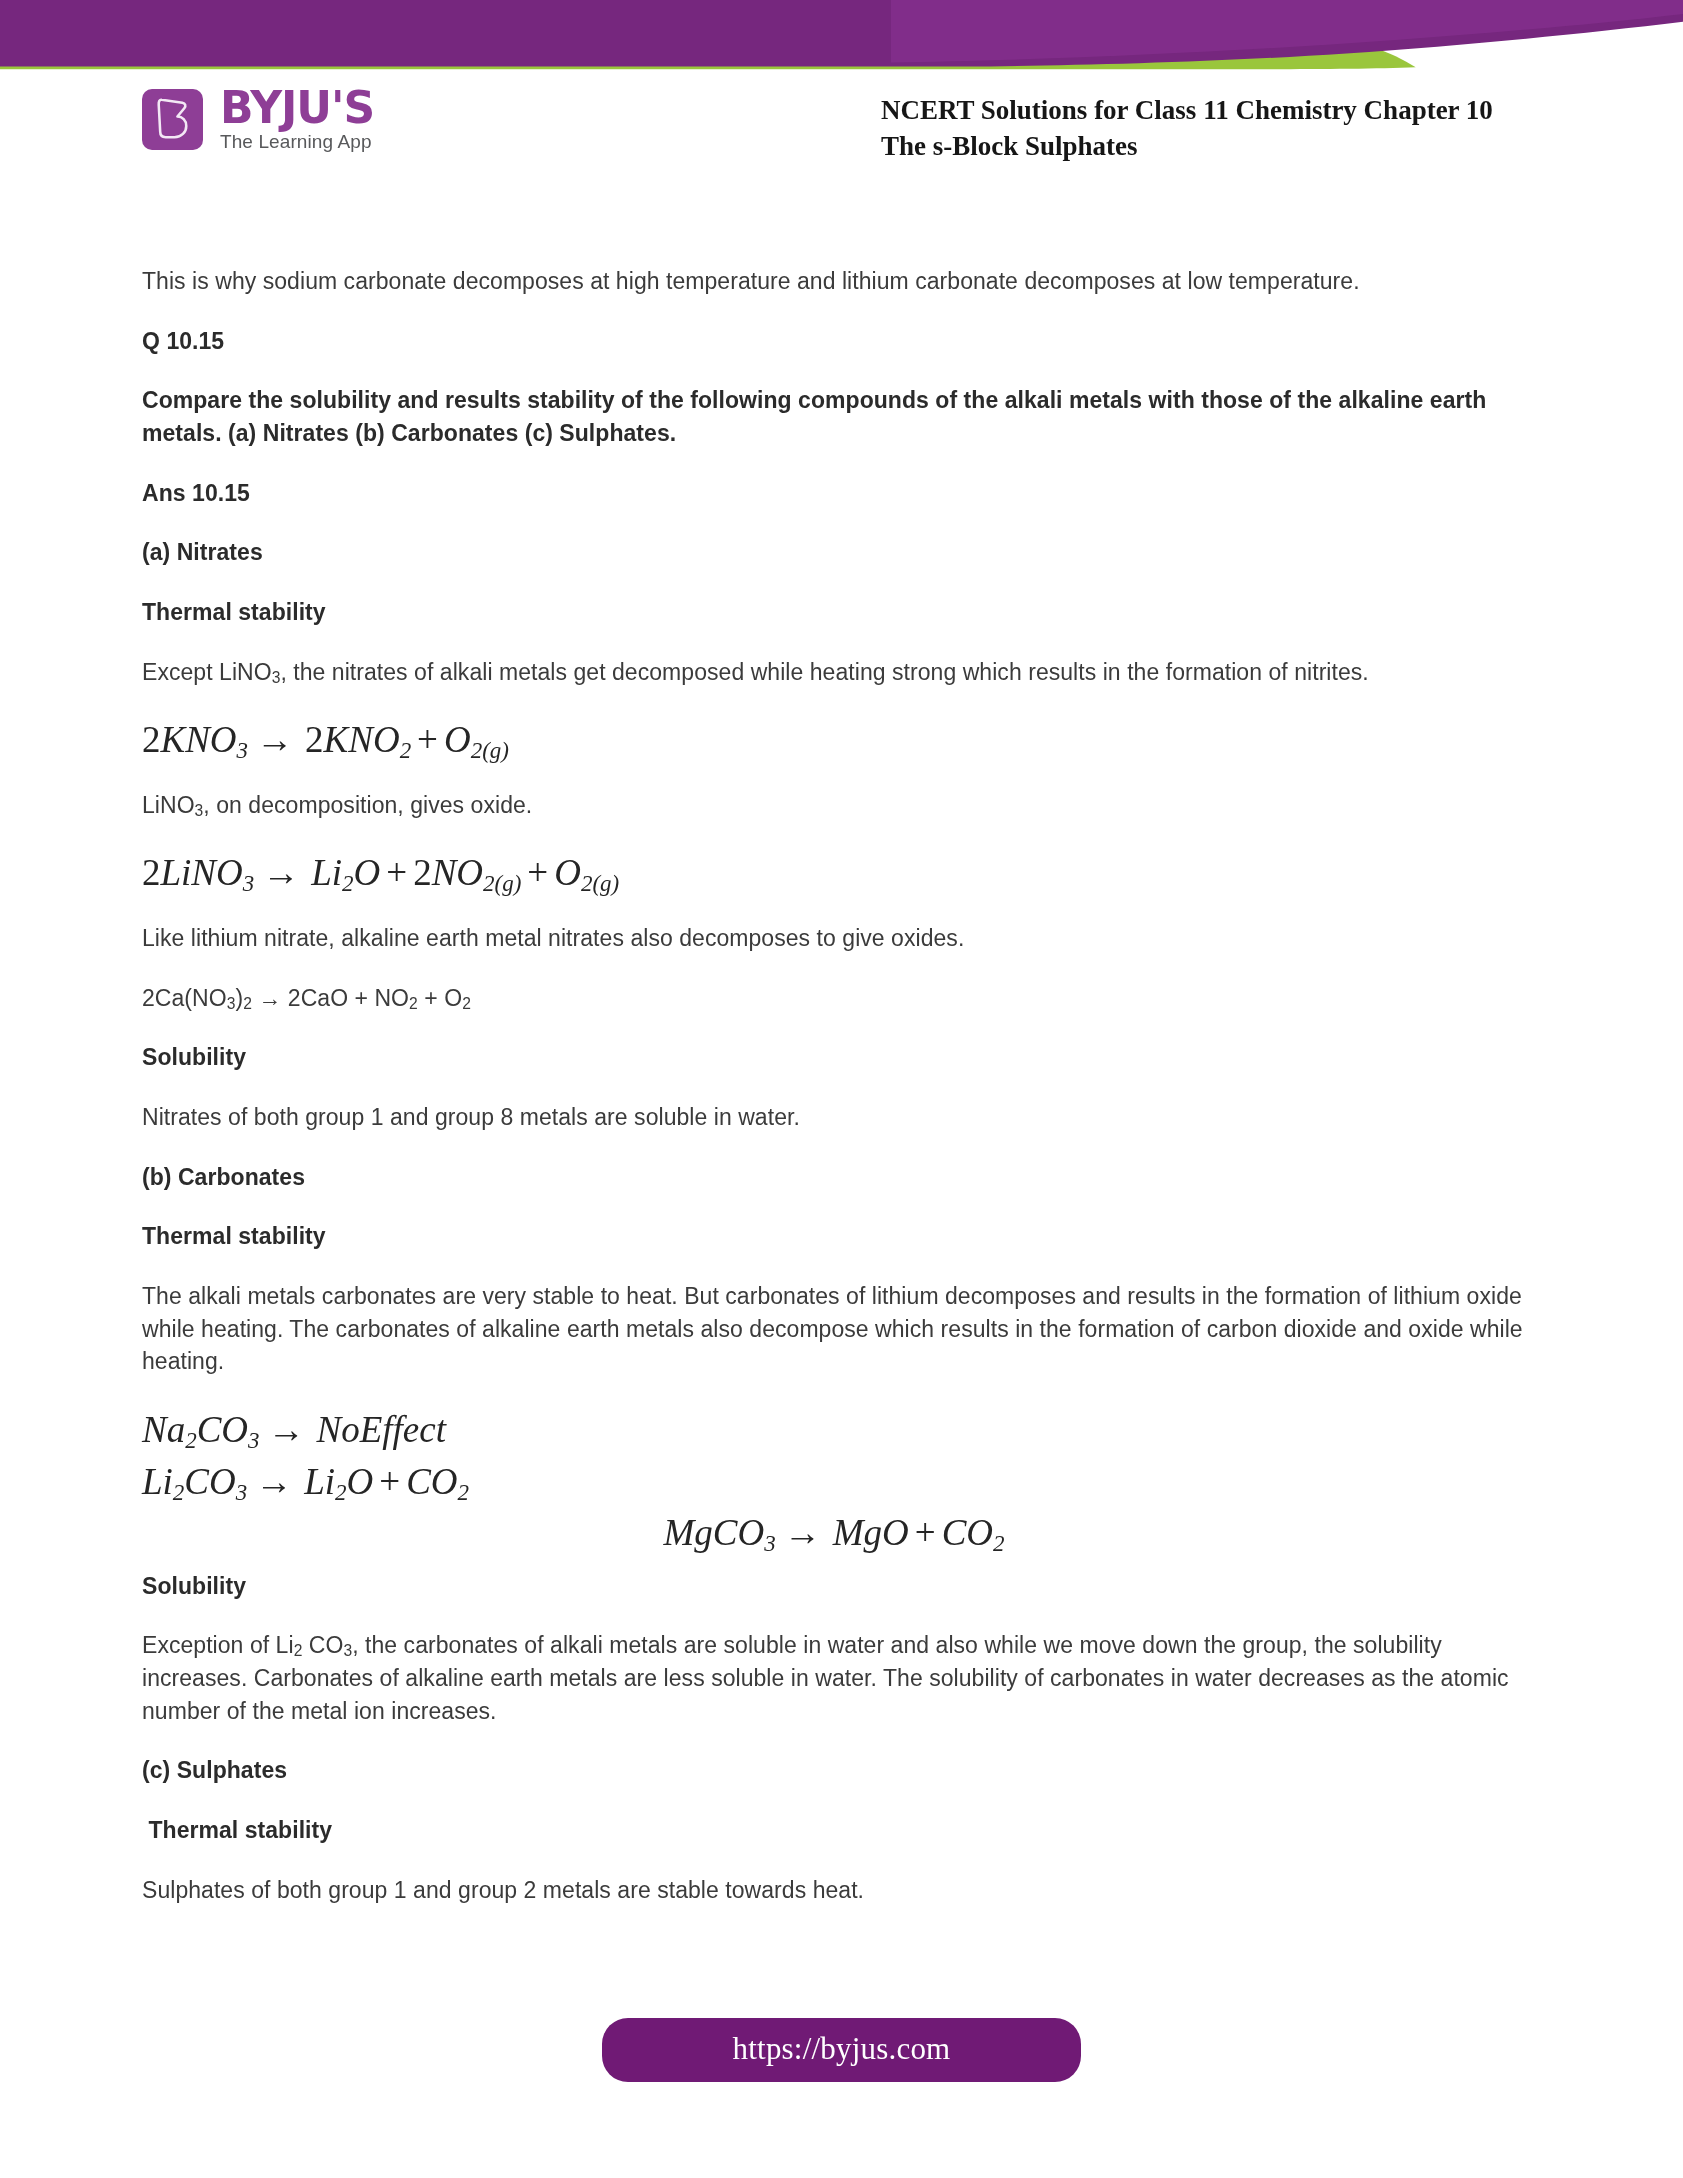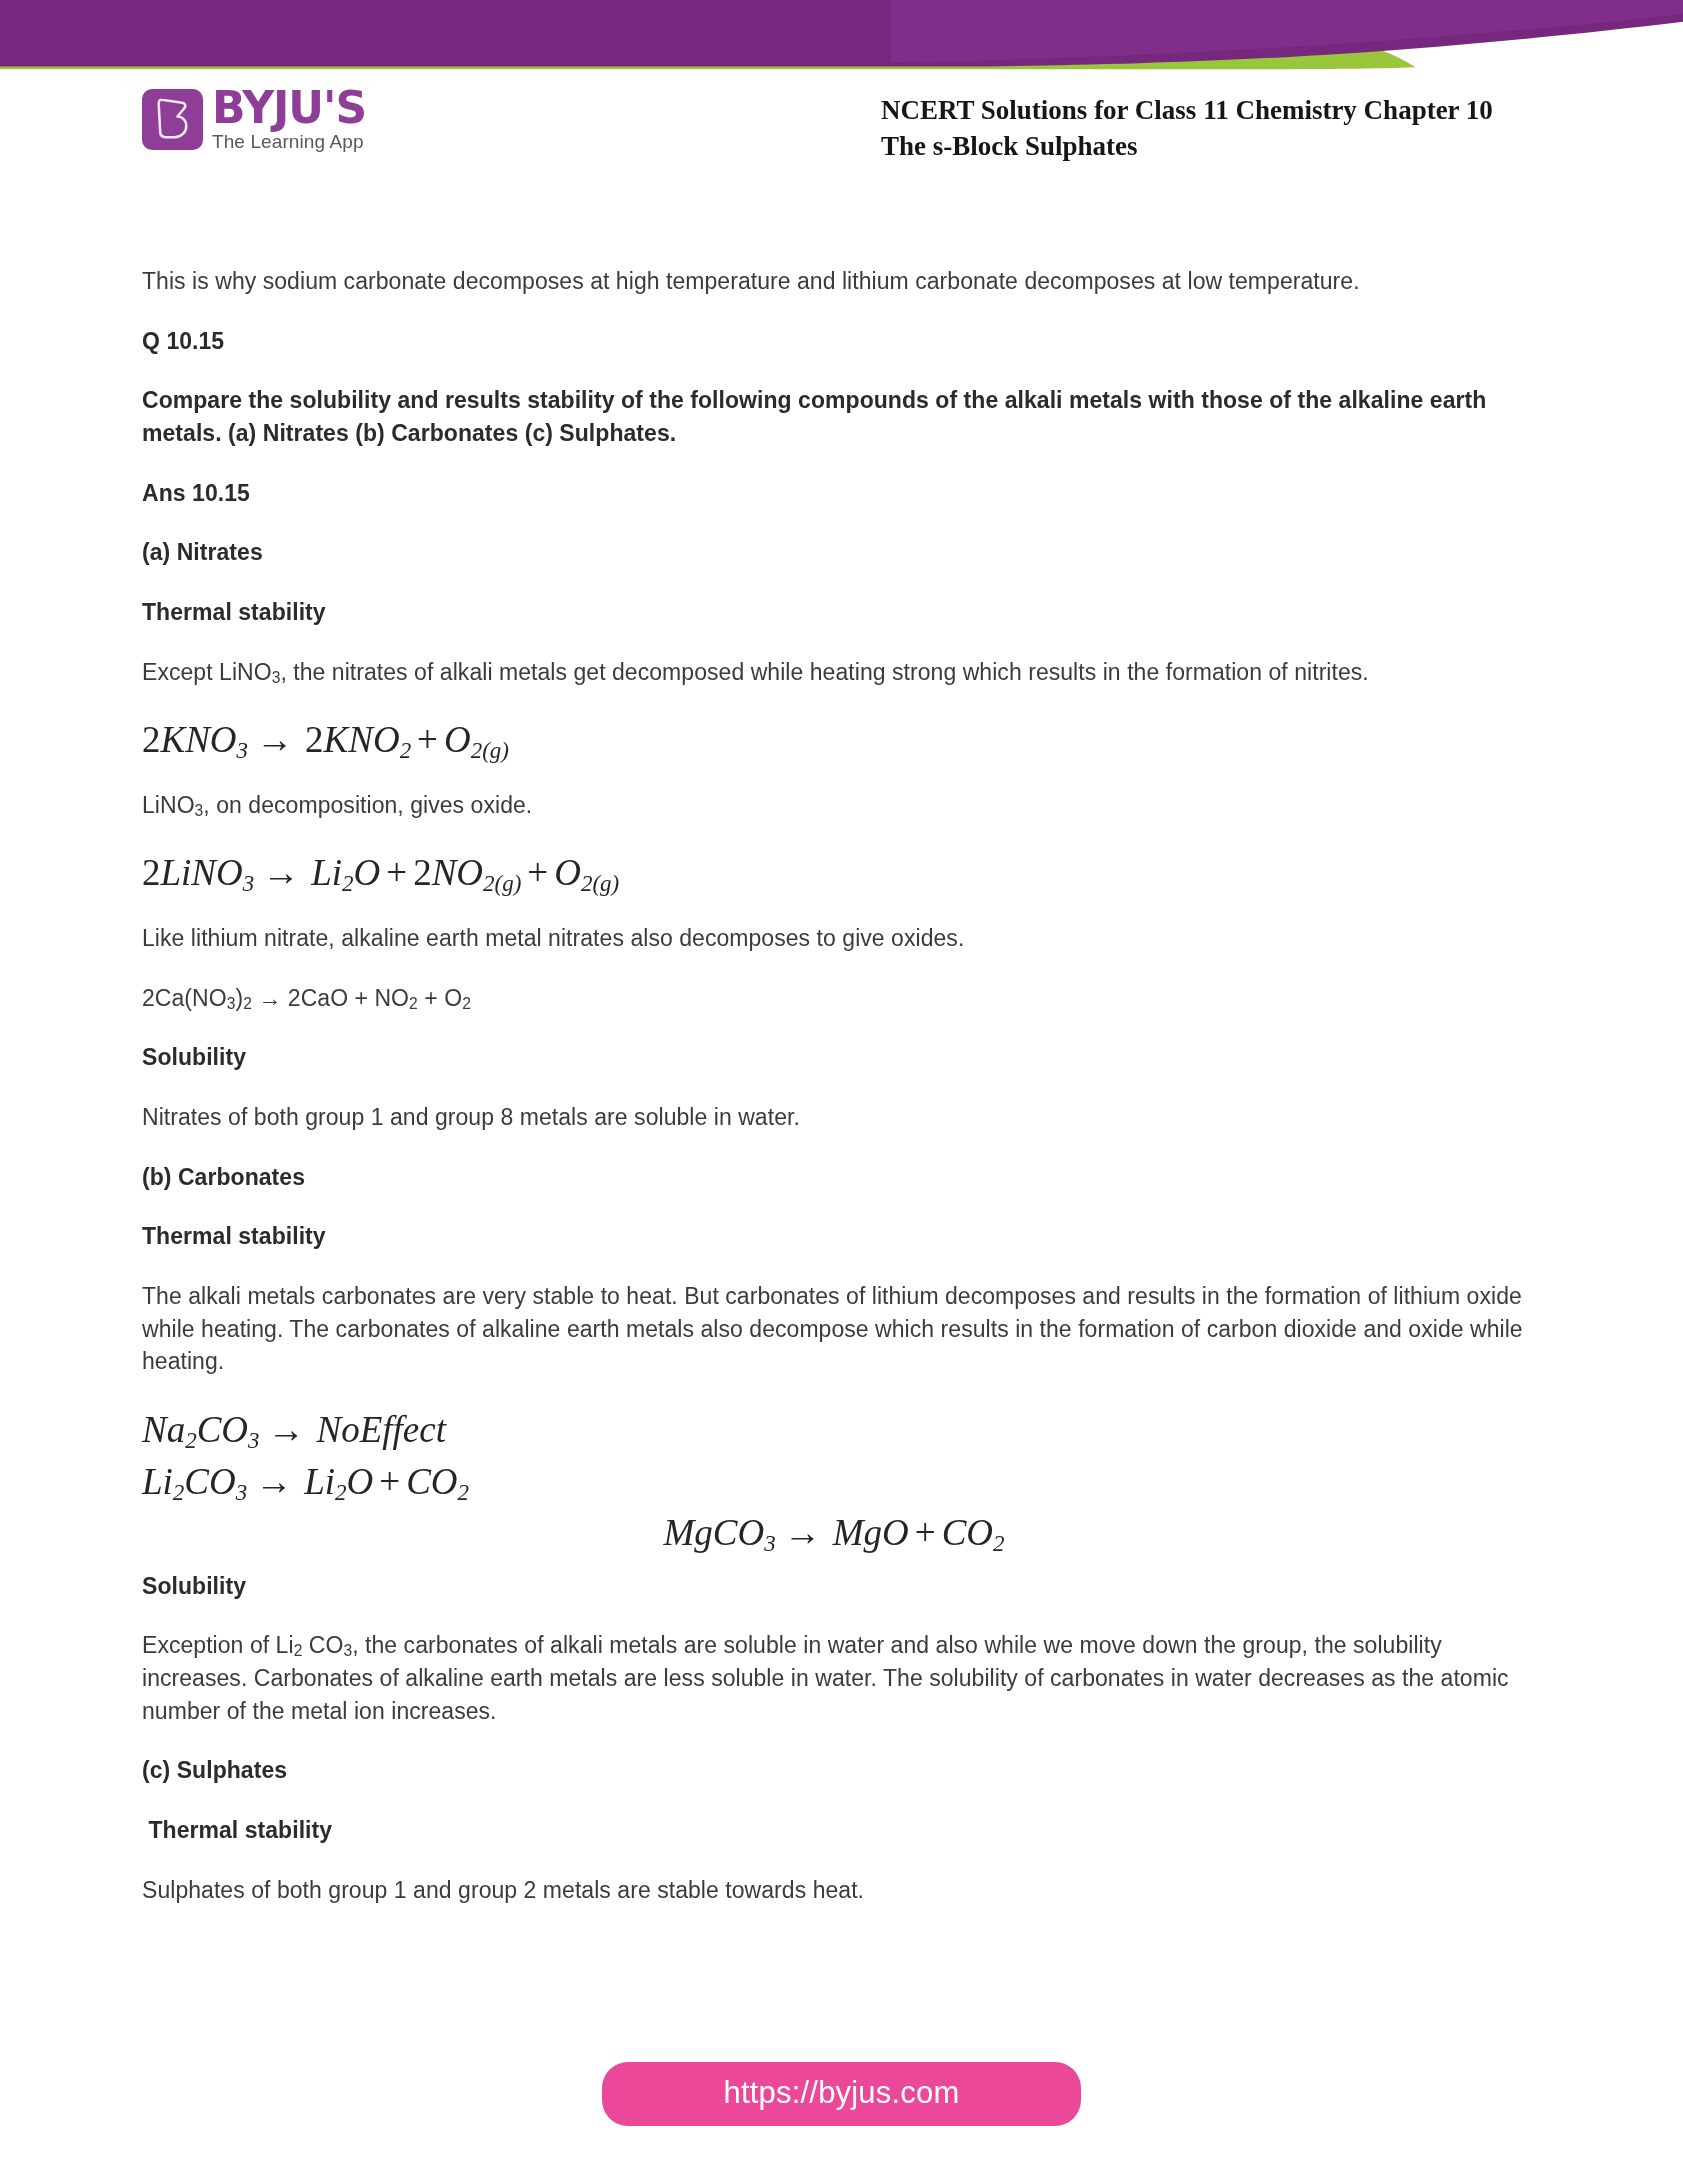--- a/index.html
+++ b/index.html
@@ -38,21 +38,21 @@
     width: 61px;
     height: 61px;
     background: #8E3E96;
     border-radius: 10px;
     position: relative;
     flex: 0 0 auto;
     margin-top: 2px;
   }
   .logo-mark svg { position: absolute; left: 0; top: 0; }
   .logo-text {
-    margin-left: 9px;
+    margin-left: 17px;
     display: flex;
     flex-direction: column;
     justify-content: flex-start;
   }
   .logo-wordmark {
     font-family: "DejaVu Sans", sans-serif;
     font-weight: bold;
     font-size: 44px;
     letter-spacing: -1px;
     color: #8E3E96;
@@ -136,30 +136,29 @@
   
   .footer {
     position: absolute;
     left: 0;
     top: 2018px;
     width: 1683px;
     display: flex;
     justify-content: center;
   }
   .url-pill {
-    background: #ec4899;
+    background: #701a75;
     color: #ffffff;
     border-radius: 26px;
     padding: 13px 0 15px 0;
     width: 479px;
     text-align: center;
-    font-family: Liberation Sans, sans-serif;
+    font-family: Liberation Serif, serif;
     font-size: 31px;
     letter-spacing: 0.2px;
-    margin-top: 44px;
   }
 </style>
 </head>
 <body>
 
 <div class="header-bands">
   <svg width="1683" height="109" viewBox="0 0 1700 110" xmlns="http://www.w3.org/2000/svg">
 
     <path d="M0,33 L1280,33 C1350,33 1395,48 1420,62 L1430,68 C1380,70 1300,70 1230,70 L0,70 Z" fill="#9AC63C"></path>
 

